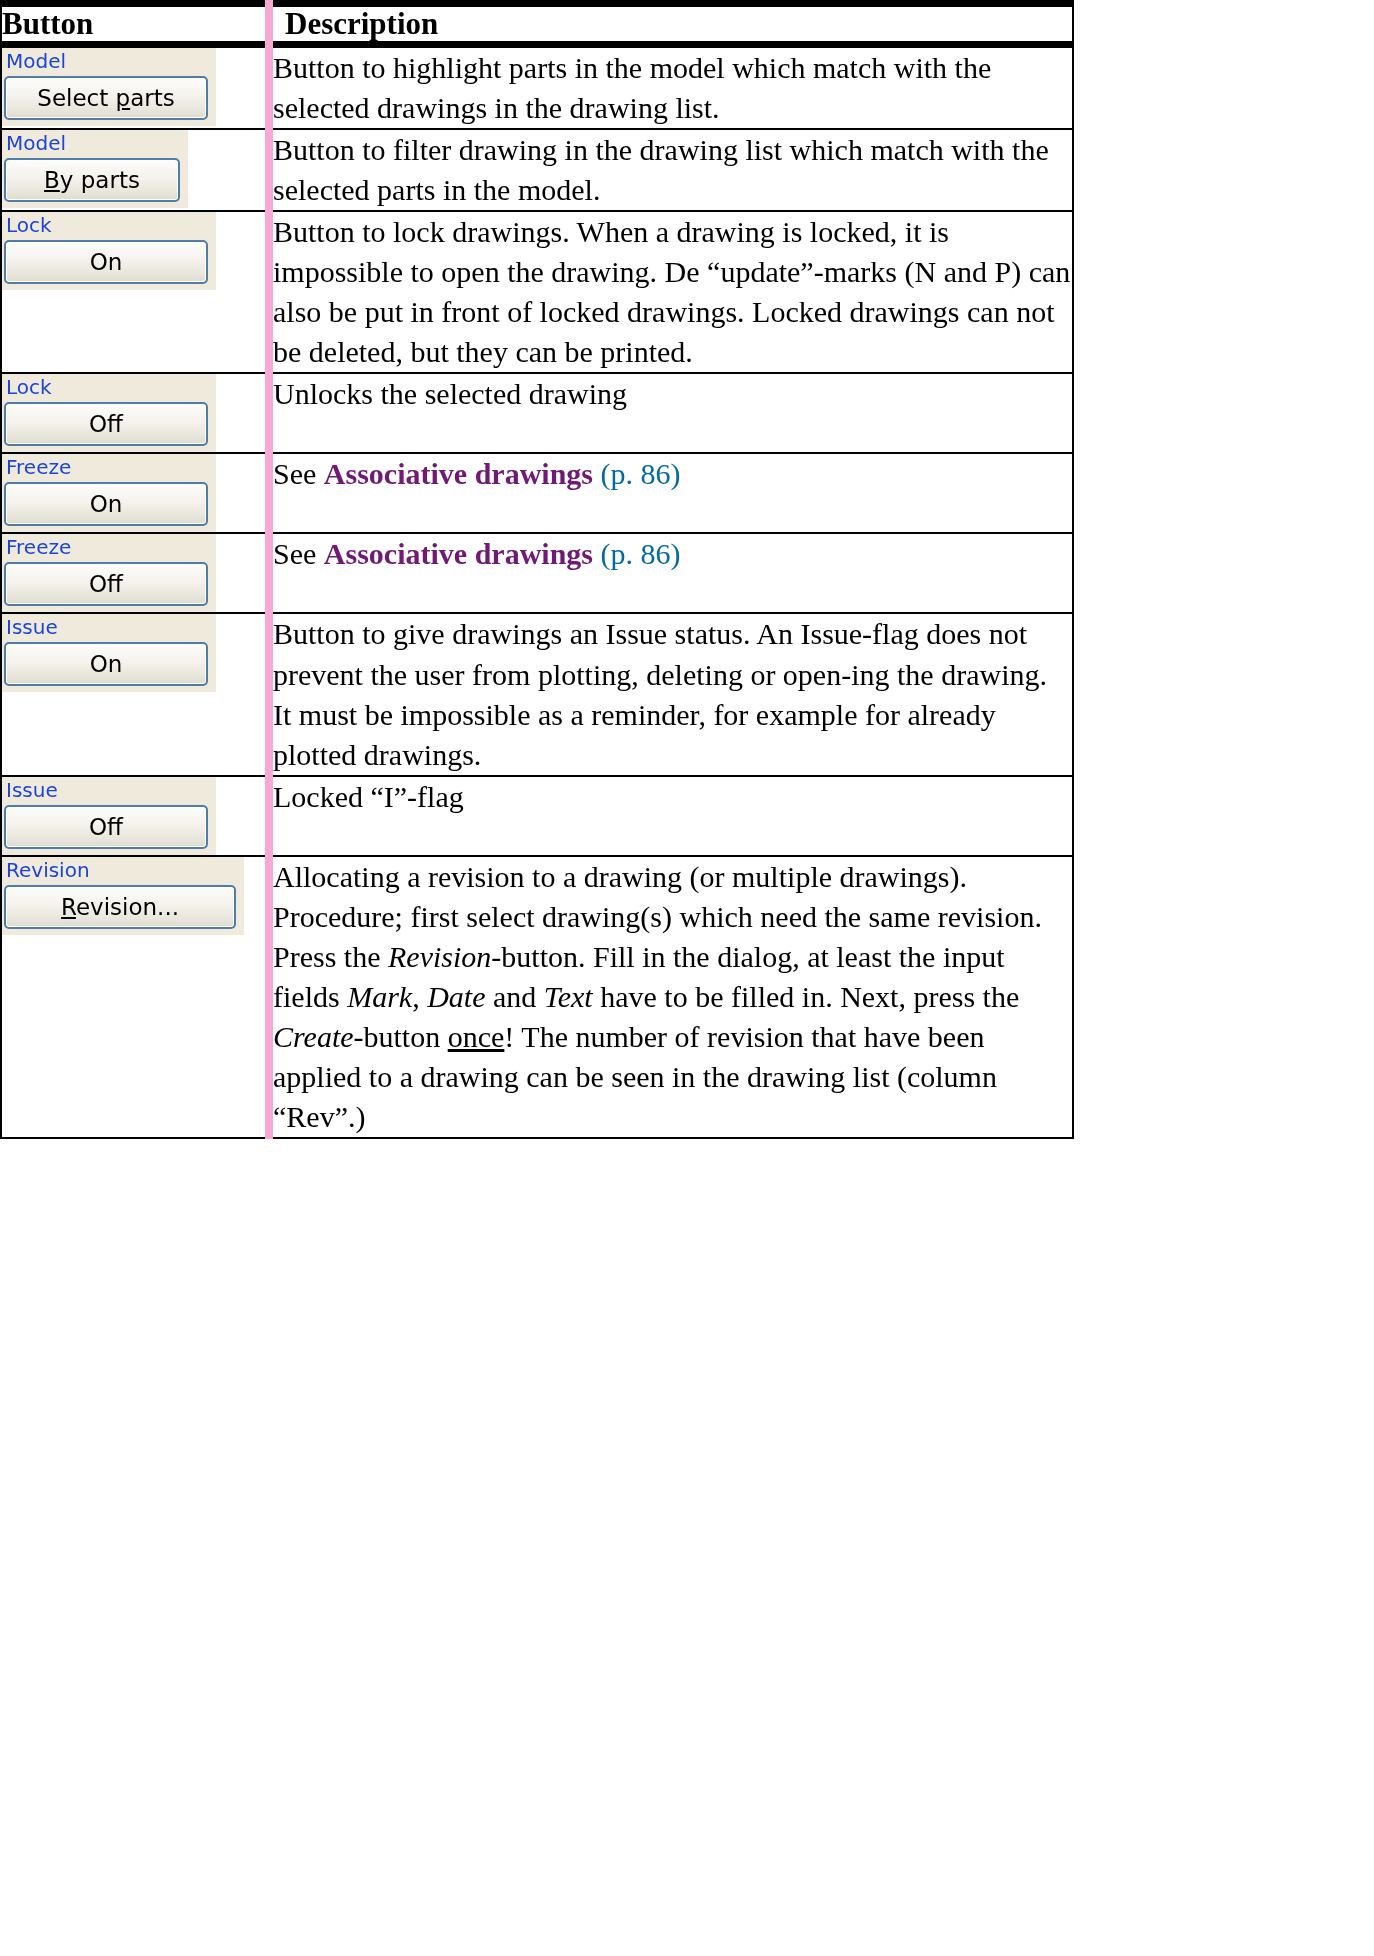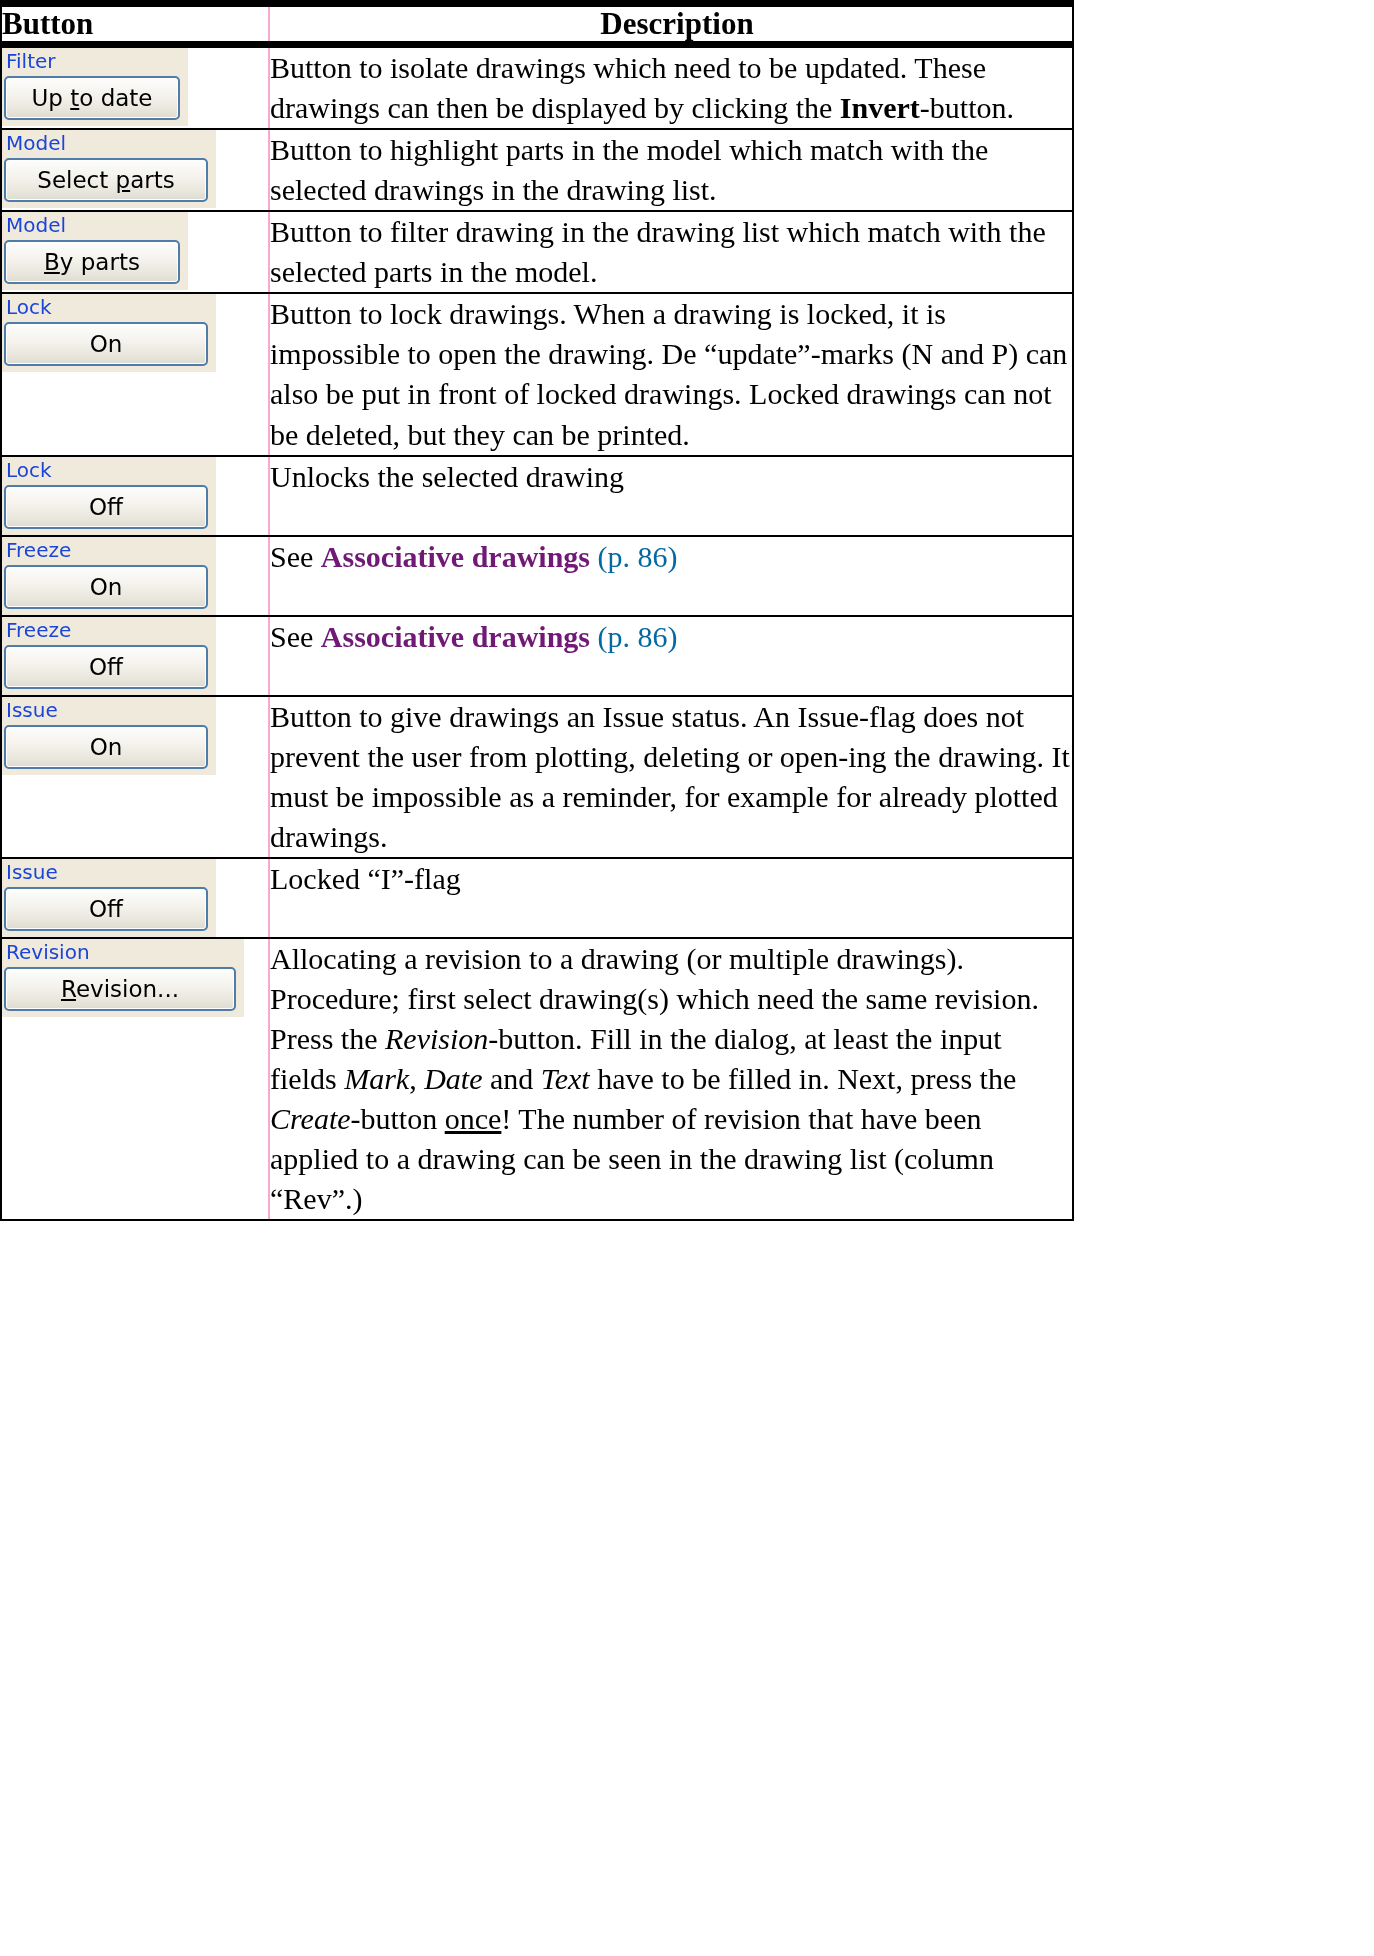--- a/index.html
+++ b/index.html
@@ -29,42 +29,42 @@
 
   
   table.btn-table tr.head-row > td,
   table.btn-table tr.head-row > th {
     border-top: 7px solid #000;
     border-bottom: 7px solid #000;
   }
 
   table.btn-table td, table.btn-table th {
     border-left: 2px solid #000;
-    border-right: 2px solid #f9a8d4;
+    border-right: 8px solid #f9a8d4;
     border-bottom: 2px solid #000;
     vertical-align: top;
     padding: 0;
   }
 
   
   table.btn-table tr > *:first-child { border-left: 2px solid #000; }
   table.btn-table tr > *:last-child  { border-right: 2px solid #000; }
 
   col.c-btn  { width: 268px; }
   col.c-desc { width: 804px; }
 
   th.hdr {
     text-align: left;
     font-weight: bold;
     font-size: 31px;
     line-height: 1.1;
     padding: 12px 0 14px 22px;
     font-family: "Liberation Serif", "DejaVu Serif", serif;
   }
-  th.hdr.desc { padding-left: 12px; text-align: center; }
+  th.hdr.desc { padding-left: 12px; }
 
   td.btn-cell {
     padding: 16px 0 14px 14px;
   }
   td.desc-cell {
     padding: 14px 14px 14px 20px;
     font-size: 30px;
     line-height: 1.335;
   }
 
@@ -132,26 +132,20 @@
       <col class="c-desc">
     </colgroup>
     <thead>
       <tr class="head-row">
         <th class="hdr">Button</th>
         <th class="hdr desc">Description</th>
       </tr>
     </thead>
     <tbody id="tbody">
         <tr>
-          <td class="btn-cell"><div class="widget"><span class="wlabel">Filter</span><div class="wbtnwrap">
-                <div class="wbtn w-narrow">Up <span class="acc">t</span>o date</div>
-              </div></div></td>
-          <td class="desc-cell">Button to isolate drawings which need to be updated. These drawings can then be displayed by clicking the <span class="b">Invert</span>-button.</td>
-        </tr>
-        <tr>
           <td class="btn-cell"><div class="widget"><span class="wlabel">Model</span><div class="wbtnwrap">
                 <div class="wbtn w-medium">Select <span class="acc">p</span>arts</div>
               </div></div></td>
           <td class="desc-cell">Button to highlight parts in the model which match with the selected drawings in the drawing list.</td>
         </tr>
         <tr>
           <td class="btn-cell"><div class="widget"><span class="wlabel">Model</span><div class="wbtnwrap">
                 <div class="wbtn w-narrow"><span class="acc">B</span>y parts</div>
               </div></div></td>
           <td class="desc-cell">Button to filter drawing in the drawing list which match with the selected parts in the model.</td>

